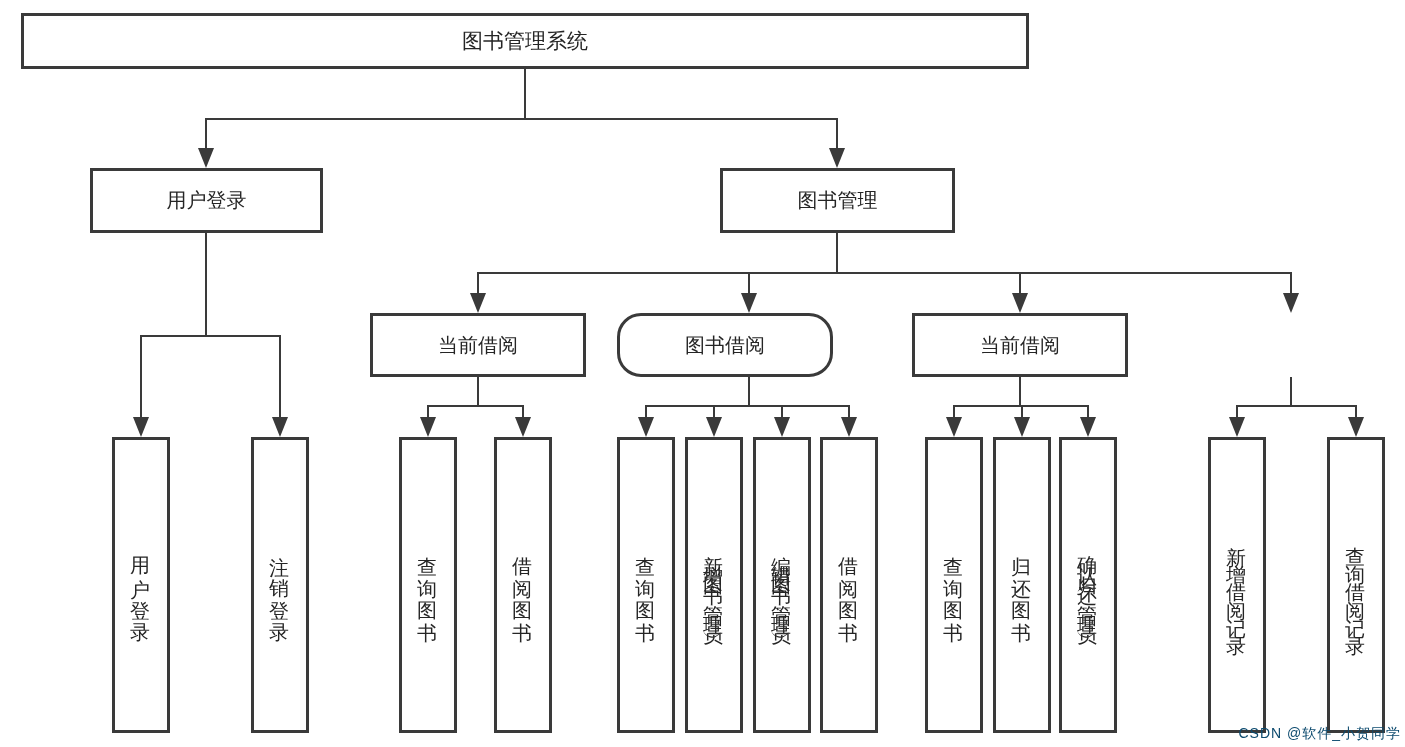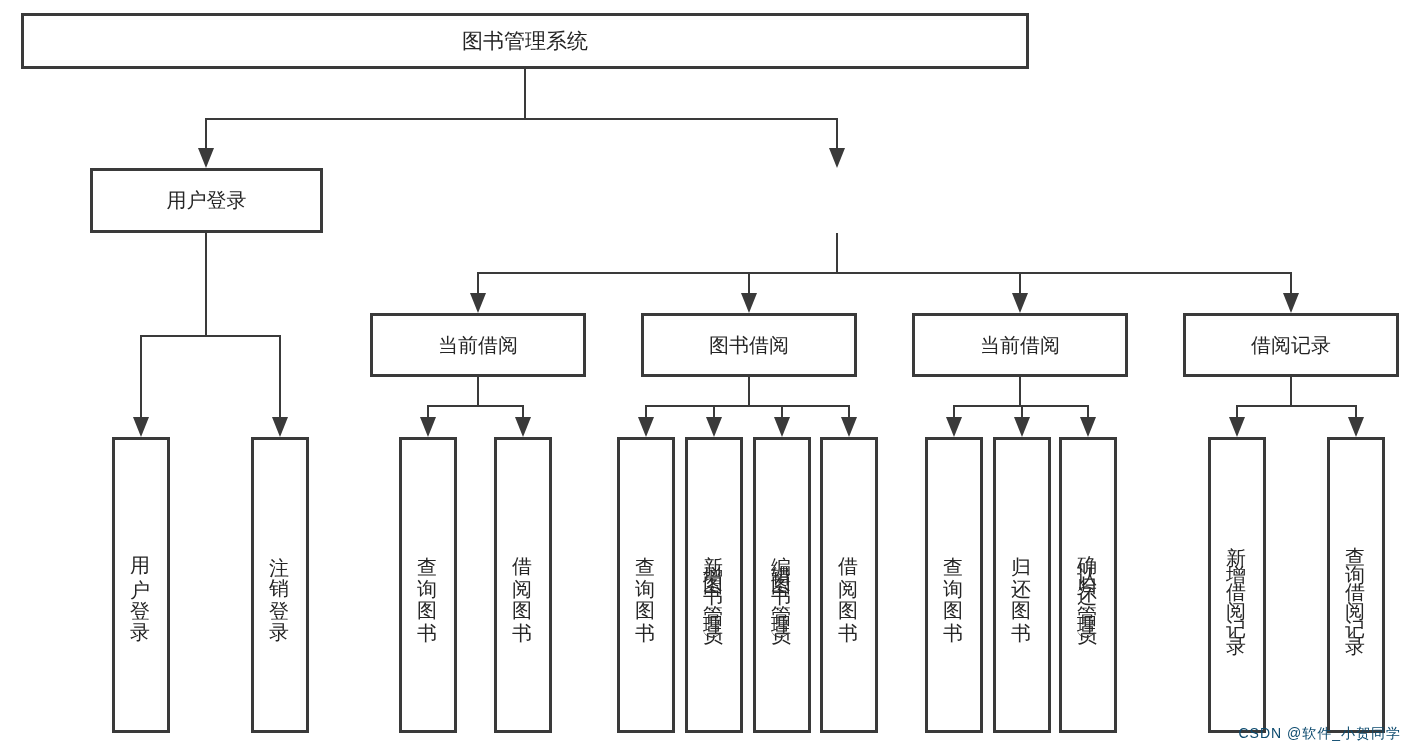--- a/index.html
+++ b/index.html
@@ -67,43 +67,43 @@
   <div class="vline" style="left:516px; top:69px; height:49px;"></div>
   <div class="hline" style="left:198px; top:118px; width:632px;"></div>
   <div class="vline" style="left:197px; top:118px; height:30px;"></div>
   <div class="ahead" style="left:190px; top:148px;"></div>
   <div class="vline" style="left:828px; top:118px; height:30px;"></div>
   <div class="ahead" style="left:821px; top:148px;"></div>
 
   <div class="box" style="left:82px; top:168px; width:233px; height:65px;">
     <span>用户登录</span>
   </div>
+  <div class="box" style="left:712px; top:168px; width:235px; height:65px;">
+    <span>图书管理</span>
+  </div>
 
   <div class="vline" style="left:828px; top:233px; height:39px;"></div>
   <div class="hline" style="left:470px; top:272px; width:814px;"></div>
   <div class="vline" style="left:469px;  top:272px; height:22px;"></div>
   <div class="ahead" style="left:462px;  top:293px;"></div>
   <div class="vline" style="left:740px;  top:272px; height:22px;"></div>
   <div class="ahead" style="left:733px;  top:293px;"></div>
   <div class="vline" style="left:1011px; top:272px; height:22px;"></div>
   <div class="ahead" style="left:1004px; top:293px;"></div>
   <div class="vline" style="left:1282px; top:272px; height:22px;"></div>
   <div class="ahead" style="left:1275px; top:293px;"></div>
 
   <div class="box" style="left:362px; top:313px; width:216px; height:64px;">
     <span>当前借阅</span>
   </div>
-  <div class="box" style="left:633px; top:313px; width:216px; height:64px;">
+  <div class="box" style="left:609px; top:313px; width:216px; height:64px;border-radius:24px;">
     <span>图书借阅</span>
   </div>
   <div class="box" style="left:904px; top:313px; width:216px; height:64px;font-family:Liberation Serif, serif;">
     <span>当前借阅</span>
-  </div>
-  <div class="box" style="left:1175px; top:313px; width:216px; height:64px;">
-    <span>借阅记录</span>
   </div>
 
   <div class="vline" style="left:197px; top:233px; height:102px;"></div>
   <div class="hline" style="left:133px; top:335px; width:140px;"></div>
   <div class="vline" style="left:132px; top:335px; height:82px;"></div>
   <div class="ahead" style="left:125px; top:417px;"></div>
   <div class="vline" style="left:271px; top:335px; height:82px;"></div>
   <div class="ahead" style="left:264px; top:417px;"></div>
 
   <div class="vline" style="left:469px; top:377px; height:28px;"></div>

